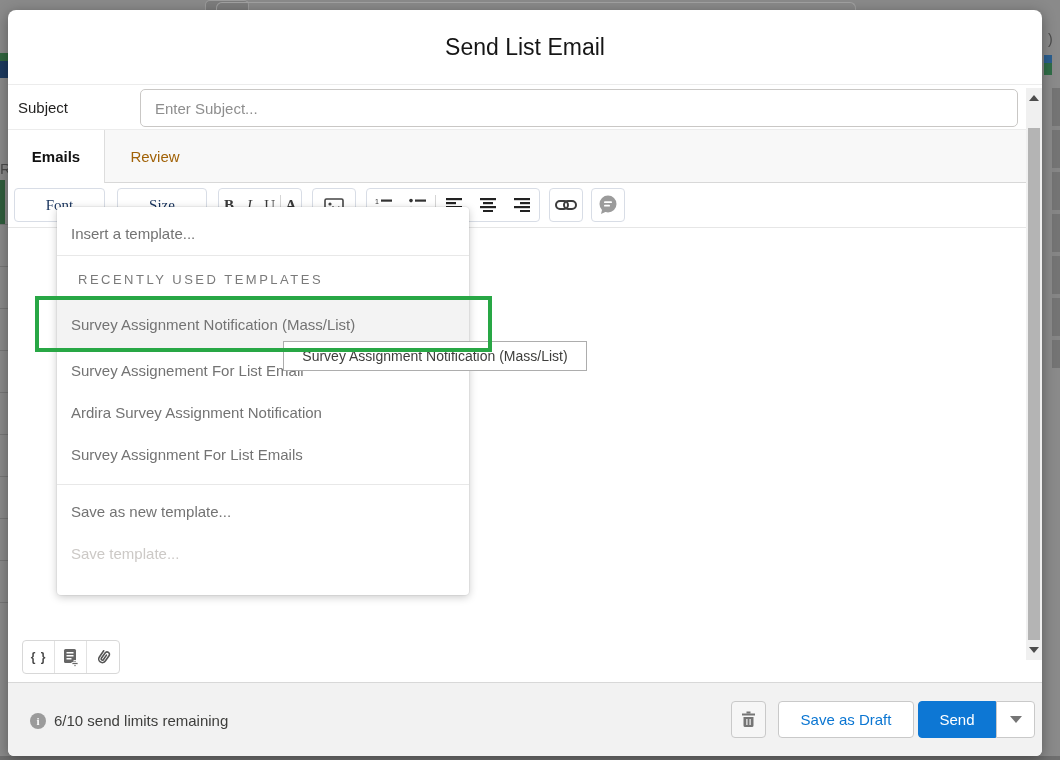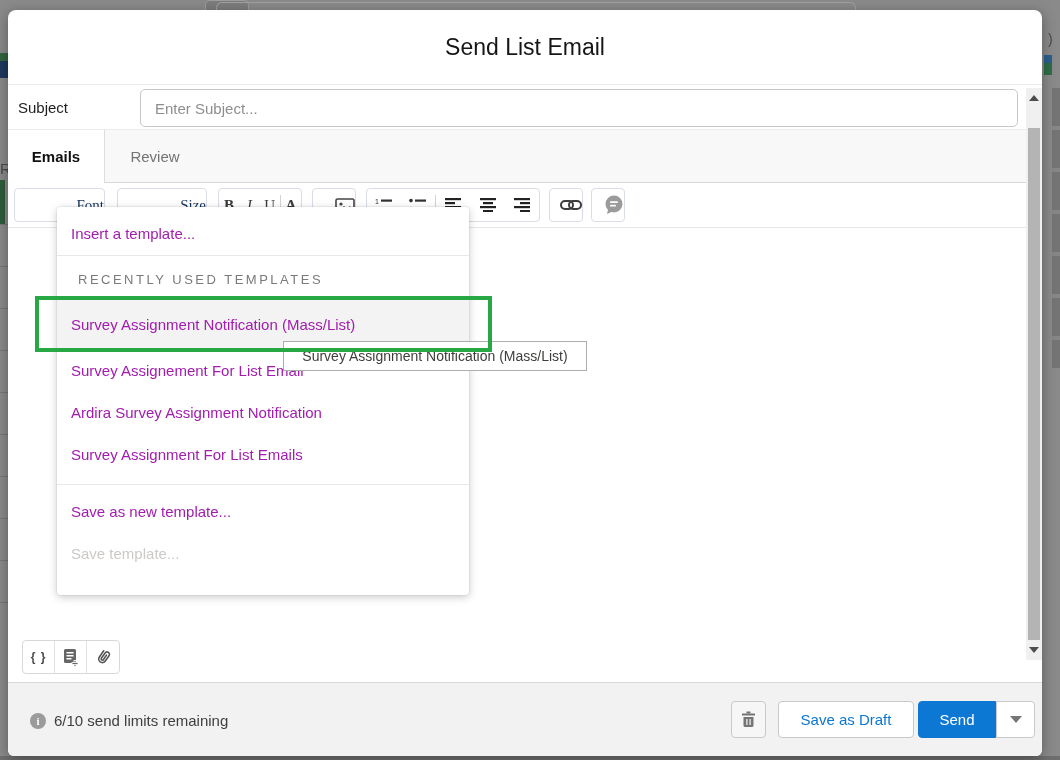--- a/index.html
+++ b/index.html
@@ -33,25 +33,25 @@
   .m-subject { position:absolute; left:0; top:75px; width:100%; height:45px; border-bottom:1px solid #ececec; }
   .subject-label { position:absolute; left:10px; top:14px; font-size:15px; color:#201f1e; }
   .subject-input { position:absolute; left:132px; top:4px; width:878px; height:38px; border:1px solid #c9c7c5;
     border-radius:5px; font-size:15px; padding:0 14px; color:#201f1e; font-family:"Liberation Sans",sans-serif; outline:none; }
   .subject-input::placeholder { color:#8e8e8e; }
 
   .m-tabs { position:absolute; left:0; top:120px; width:100%; height:53px; background:#f8f8f8; }
   .tab-underline { position:absolute; left:97px; right:0; bottom:0; height:1px; background:#d8d8d8; }
   .tab { position:absolute; top:0; height:53px; line-height:53px; font-size:15px; text-align:center; cursor:pointer; }
   .tab-content { left:0; width:97px; background:#fff; border-right:1px solid #ddd; font-weight:bold; color:#111; }
-  .tab-review { left:98px; width:98px; color:#737373; }
+  .tab-review { left:98px; width:98px; color:#a16207; }
 
   .m-toolbar { position:absolute; left:0; top:173px; width:100%; height:45px; background:#fff; border-bottom:1px solid #e6e6e6; }
   .tb { position:absolute; top:5px; height:34px; border:1px solid #d8dde6; border-radius:4px; background:#fff;
-    display:flex; align-items:center; justify-content:flex-end; }
+    display:flex; align-items:center; justify-content:center; }
   .tb-font { left:6px;  width:91px; font-family:"Liberation Serif",serif; font-size:15px; color:#16325c; }
   .tb-size { left:109px; width:90px; font-family:"Liberation Serif",serif; font-size:15px; color:#16325c; }
   .tb-g1 { left:210px; width:84px; }
   .tb-img { left:304px; width:44px; }
   .tb-g2 { left:358px; width:174px; }
   .tb-link { left:541px; width:34px; }
   .tb-cmt { left:583px; width:34px; }
   .tbtn { flex:1; display:flex; align-items:center; justify-content:center; height:100%; cursor:pointer; }
   .glyph { font-family:"Liberation Serif",serif; font-size:15px; color:#3a3a3a; }
   .g-bold { font-weight:bold; }
@@ -84,21 +84,21 @@
   .sb { position:absolute; left:1018px; top:78px; width:16px; height:572px; background:#f0f0f0; }
   .sb-up, .sb-down { position:absolute; left:0; width:16px; height:20px; display:flex; align-items:center; justify-content:center; cursor:pointer; }
   .sb-up { top:0; } .sb-down { bottom:0; }
   .tri-up-s { width:0; height:0; border-left:5px solid transparent; border-right:5px solid transparent; border-bottom:6px solid #4d4d4d; }
   .tri-down-s { width:0; height:0; border-left:5px solid transparent; border-right:5px solid transparent; border-top:6px solid #4d4d4d; }
   .sb-thumb { position:absolute; left:2px; top:40px; width:12px; height:512px; background:#b4b4b4; cursor:grab; }
 
   
   .menu { position:absolute; left:57px; top:207px; width:412px; background:#fff; border-radius:4px;
     box-shadow:0 2px 8px rgba(0,0,0,0.22), 0 0 0 1px rgba(0,0,0,0.04); padding:6px 0 20px; z-index:10; }
-  .mi { height:42px; line-height:42px; padding-left:14px; font-size:15px; color:#a21caf; cursor:pointer; white-space:nowrap; overflow:hidden; }
+  .mi { height:42px; line-height:42px; padding-left:14px; font-size:15px; color:#737373; cursor:pointer; white-space:nowrap; overflow:hidden; }
   .mi-hl { height:50px; line-height:50px; background:#f3f3f3; }
   .m-div { height:1px; background:#e8e8e8; }
   .m-hdr { height:44px; line-height:48px; padding-left:21px; font-size:13px; color:#7a7a7a; letter-spacing:2.5px; }
   .m-gap { height:8px; }
   .m-pad { height:6px; }
   .mi-disabled { color:#ccc9c6; cursor:default; }
 
   
   .tooltip { position:absolute; left:283px; top:341px; width:304px; height:30px; background:#fff; border:1px solid #adadad;
     font-size:14px; color:#3e3e3c; display:flex; align-items:center; justify-content:center; z-index:20; white-space:nowrap; }

